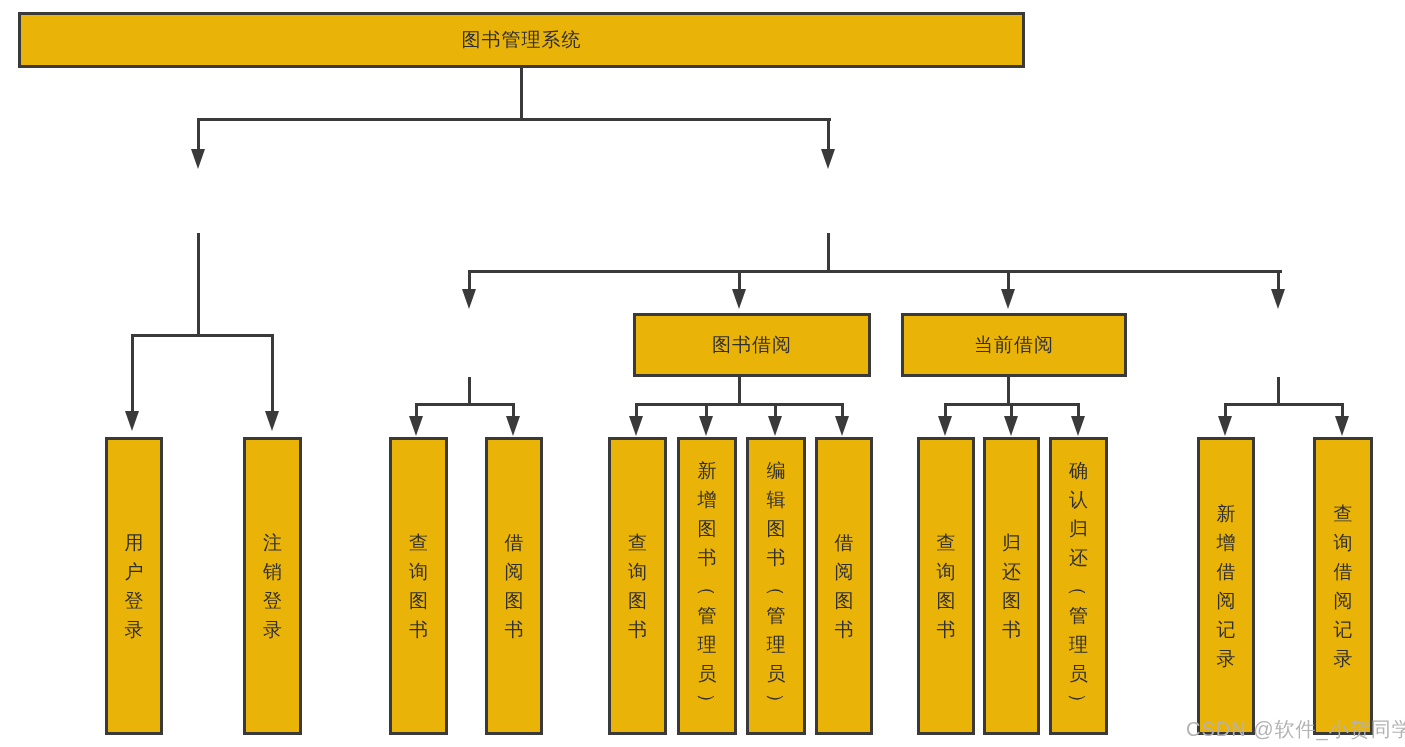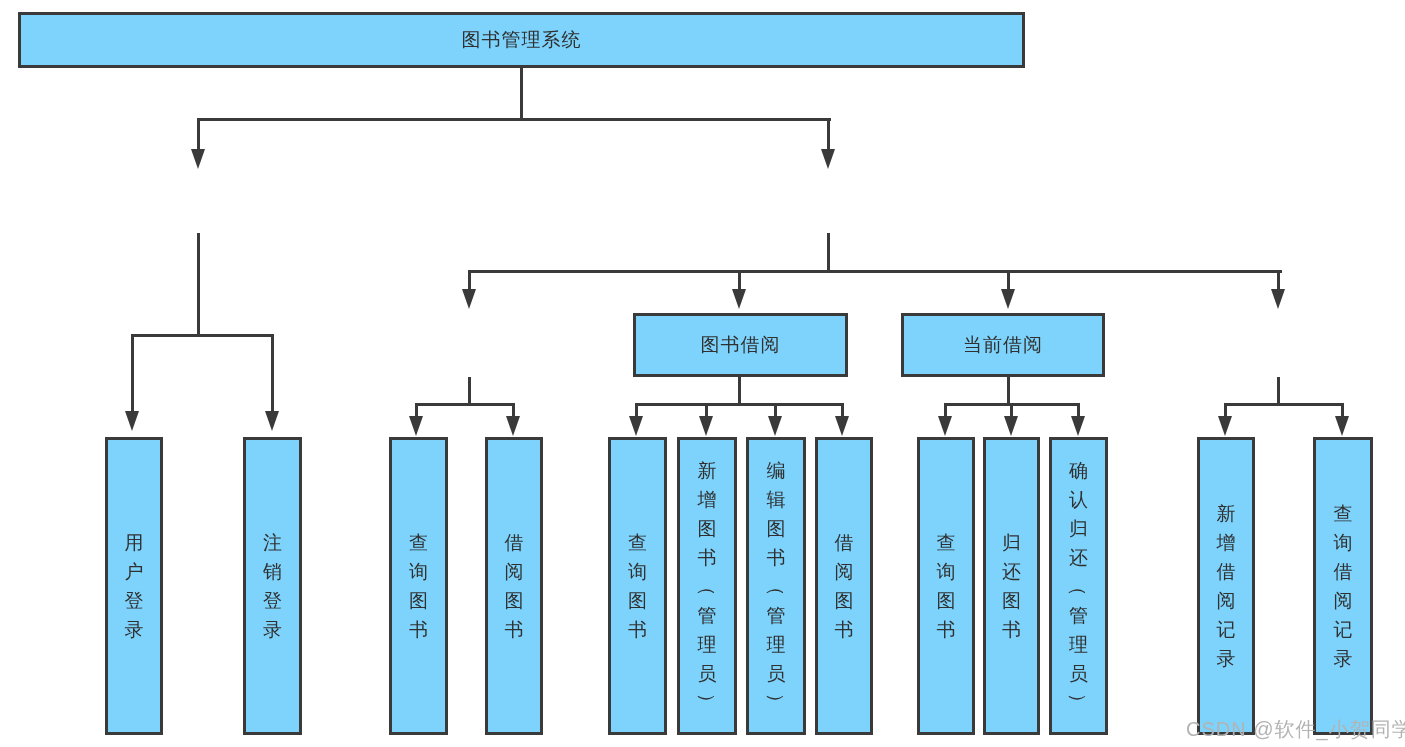--- a/index.html
+++ b/index.html
@@ -1,21 +1,21 @@
 <!DOCTYPE html>
 <html><head>
 <meta charset="utf-8">
 <style>
   html,body{margin:0;padding:0;background:#ffffff;}
   body{font-family:"Liberation Sans","DejaVu Sans",sans-serif;}
   #canvas{
     position:relative;width:1405px;height:747px;background:#ffffff;overflow:hidden;
   }
   .node{
-    position:absolute;box-sizing:border-box;background:#7dd3fc;
+    position:absolute;box-sizing:border-box;background:#eab308;
     border:3px solid #3a3a3a;color:#303030;
     display:flex;align-items:center;justify-content:center;
     font-size:19px;letter-spacing:1px;
   }
   .leaf{letter-spacing:0;}
   .vlabel{display:flex;flex-direction:column;align-items:center;justify-content:center;}
   .vchar{display:block;height:29px;line-height:29px;text-align:center;font-size:19px;}
   .vchar.rot{transform:rotate(90deg);}
   .hline,.vline{position:absolute;background:#3a3a3a;}
   .hline{height:3px;}
@@ -58,24 +58,24 @@
   <div class="hline" style="left:468px;top:270px;width:814px;"></div>
   <div class="vline" style="left:468px;top:270px;height:20px;"></div>
   <div class="arrow" style="left:462px;top:289px;"></div>
   <div class="vline" style="left:738px;top:270px;height:20px;"></div>
   <div class="arrow" style="left:732px;top:289px;"></div>
   <div class="vline" style="left:1007px;top:270px;height:20px;"></div>
   <div class="arrow" style="left:1001px;top:289px;"></div>
   <div class="vline" style="left:1277px;top:270px;height:20px;"></div>
   <div class="arrow" style="left:1271px;top:289px;"></div>
 
-  <div class="node" style="left:633px;top:313px;width:215px;height:64px;">
+  <div class="node" style="left:633px;top:313px;width:238px;height:64px;">
     <span>图书借阅</span>
   </div>
-  <div class="node" style="left:901px;top:313px;width:204px;height:64px;font-family:Liberation Serif, serif;">
+  <div class="node" style="left:901px;top:313px;width:226px;height:64px;font-family:Liberation Serif, serif;">
     <span>当前借阅</span>
   </div>
 
   <div class="vline" style="left:468px;top:377px;height:29px;"></div>
   <div class="hline" style="left:415px;top:403px;width:100px;"></div>
   <div class="vline" style="left:415px;top:403px;height:14px;"></div>
   <div class="arrow" style="left:409px;top:416px;"></div>
   <div class="vline" style="left:512px;top:403px;height:14px;"></div>
   <div class="arrow" style="left:506px;top:416px;"></div>
 

